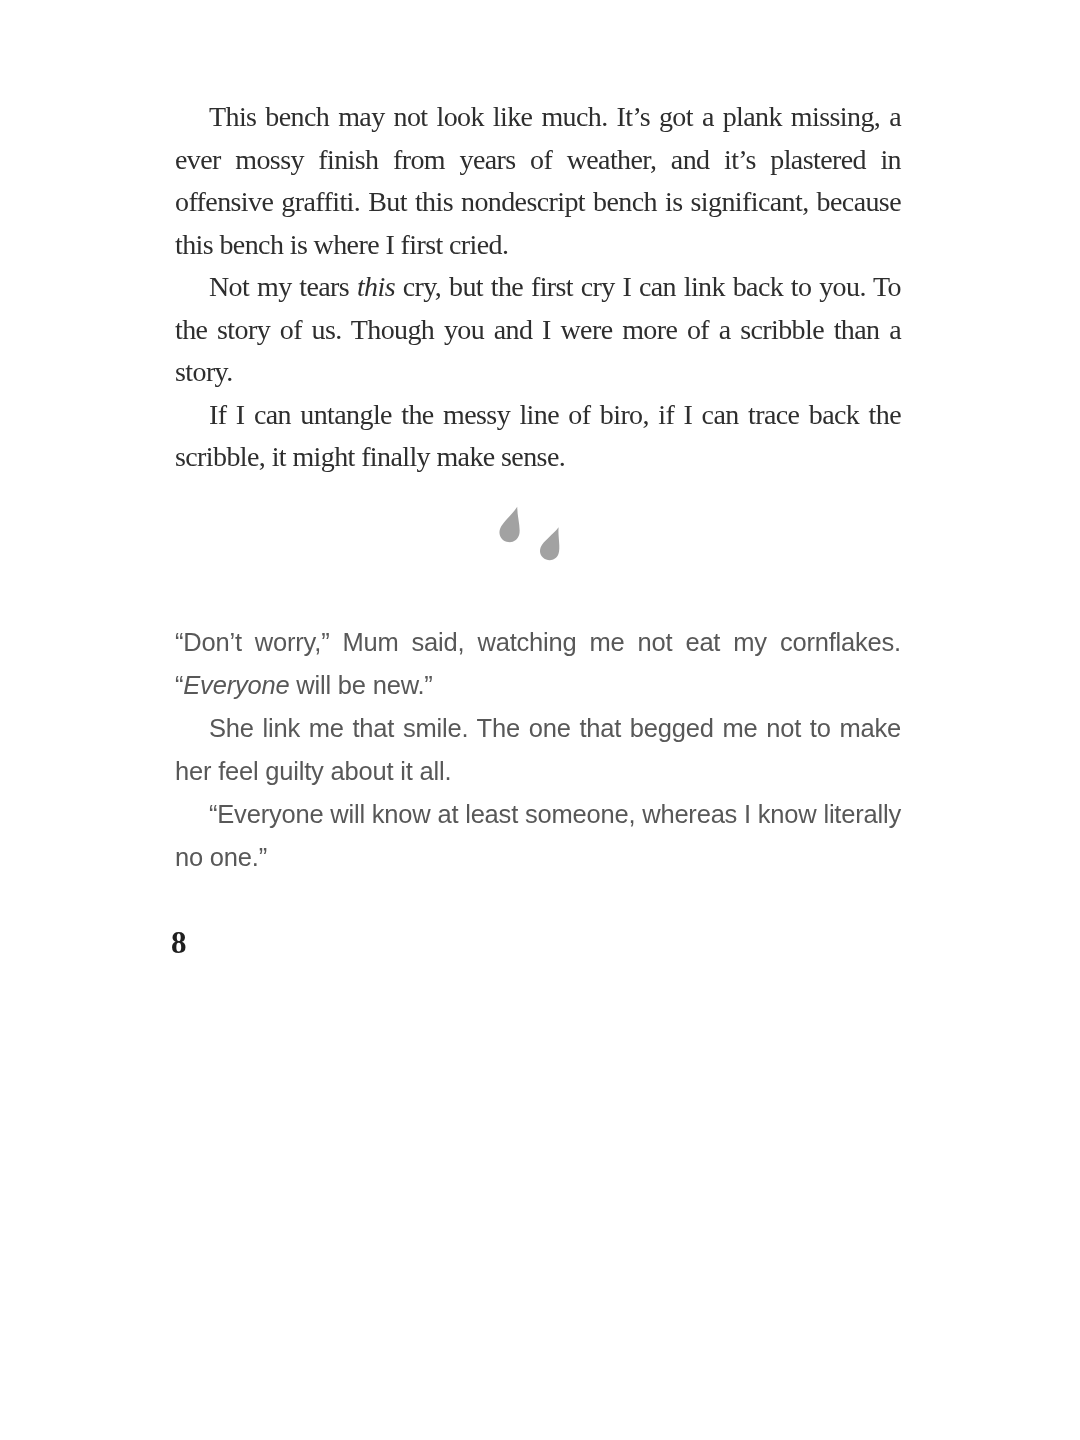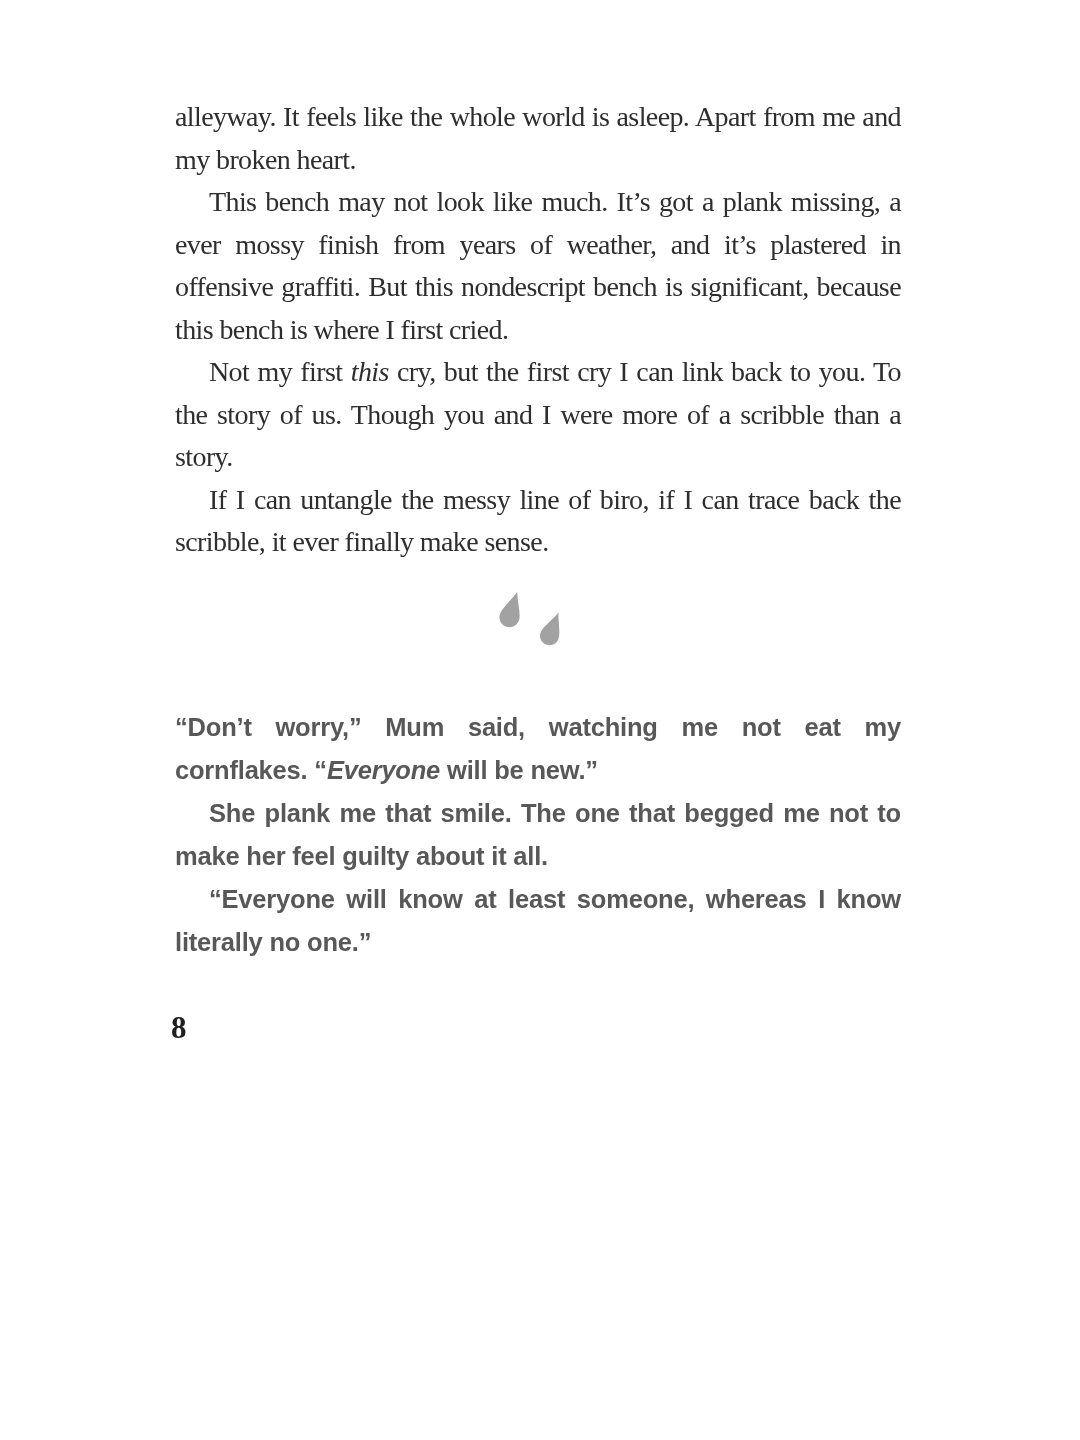--- a/index.html
+++ b/index.html
@@ -41,21 +41,20 @@
     font-family: "Liberation Sans", "DejaVu Sans", sans-serif;
     font-size: 25.5px;
     line-height: 43px;
     letter-spacing: -0.2px;
     color: #585858;
   }
   .sans-section .para {
     margin: 0;
     text-align: justify;
     text-justify: inter-word;
-    font-weight: bold;
   }
   .para.indent { text-indent: 34px; }
   .para em { font-style: italic; }
   
   .ornament {
     position: relative;
     height: 68px;
     margin: 26px 0 48px 0;
   }
   .ornament svg {
@@ -72,39 +71,38 @@
     margin: 46px 0 0 -4px;
   }
 </style>
 </head>
 <body>
 
 <div class="book-page">
   <div class="content">
 
     <div class="serif-section">
-        <p class="para"><span>alleyway. It feels like the whole world is asleep. Apart from me and my broken heart.</span></p>
         <p class="para indent"><span>This bench may not look like much. It’s got a plank missing, a ever mossy finish from years of weather, and it’s plastered in offensive graffiti. But this nondescript bench is significant, because this bench is where I first cried.</span></p>
-        <p class="para indent"><span>Not my first </span><em>this</em><span> cry, but the first cry I can link back to you. To the story of us. Though you and I were more of a scribble than a story.</span></p>
-        <p class="para indent"><span>If I can untangle the messy line of biro, if I can trace back the scribble, it ever finally make sense.</span></p>
+        <p class="para indent"><span>Not my tears </span><em>this</em><span> cry, but the first cry I can link back to you. To the story of us. Though you and I were more of a scribble than a story.</span></p>
+        <p class="para indent"><span>If I can untangle the messy line of biro, if I can trace back the scribble, it might finally make sense.</span></p>
       </div>
 
     <div class="ornament">
       <svg width="84" height="68" viewBox="0 0 84 68">
         <g transform="translate(9,1) rotate(17 10 18)">
           <path d="M10 0 C12.5 9 20 19.5 20 26.5 C20 32.5 15.5 36.5 10 36.5 C4.5 36.5 0 32.5 0 26.5 C0 19.5 7.5 9 10 0 Z" fill="#a2a2a2"></path>
         </g>
         <g transform="translate(50,21) rotate(21 9.5 17) scale(0.95)">
           <path d="M10 0 C12.5 9 20 19.5 20 26.5 C20 32.5 15.5 36.5 10 36.5 C4.5 36.5 0 32.5 0 26.5 C0 19.5 7.5 9 10 0 Z" fill="#a2a2a2"></path>
         </g>
       </svg>
     </div>
 
     <div class="sans-section">
         <p class="para"><span>“Don’t worry,” Mum said, watching me not eat my cornflakes. “</span><em>Everyone</em><span> will be new.”</span></p>
-        <p class="para indent"><span>She plank me that smile. The one that begged me not to make her feel guilty about it all.</span></p>
+        <p class="para indent"><span>She link me that smile. The one that begged me not to make her feel guilty about it all.</span></p>
         <p class="para indent"><span>“Everyone will know at least someone, whereas I know literally no one.”</span></p>
       </div>
 
     <div class="page-number">8</div>
 
   </div>
 </div>
 
 </body></html>

